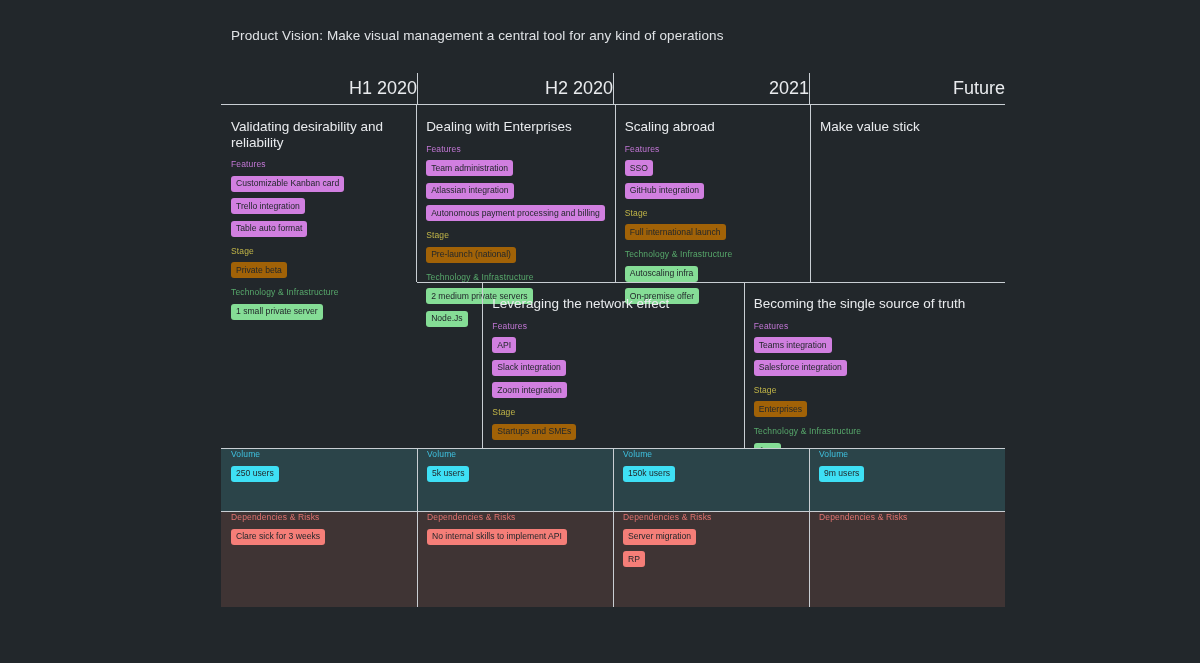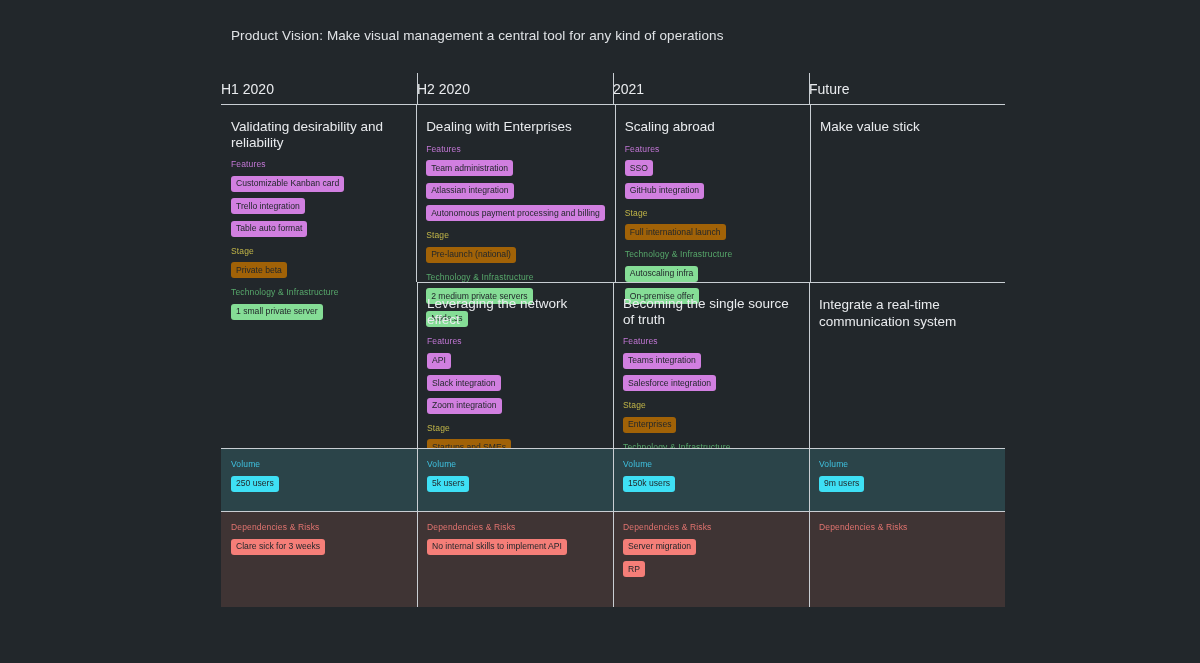--- a/index.html
+++ b/index.html
@@ -38,22 +38,22 @@
   .head-row {
     display: flex;
     height: 31px;
     border-bottom: 1px solid #c9ced3;
   }
   .head-cell {
     flex: 1 1 0;
     position: relative;
     display: flex;
     align-items: center;
-    justify-content: flex-start;
-    font-size: 14px;
+    justify-content: flex-end;
+    font-size: 18px;
     color: #e9ebee;
   }
   .head-cell + .head-cell::before,
   .body-col + .body-col::before {
     content: "";
     position: absolute;
     left: 0; top: 0; bottom: 0;
     width: 1px;
     background: #c9ced3;
   }
@@ -127,21 +127,21 @@
     position: relative;
     border-top: 1px solid #c9ced3;
   }
   .band-volume { background: #2b4449; height: 62px; }
   .band-risks  { background: #3f3434; height: 95px; }
 
   .band-col {
     flex: 1 1 0;
     position: relative;
     box-sizing: border-box;
-    padding: 10px 10px 8px 10px;
+    padding: 0 10px 8px 10px;
   }
   .band-col + .band-col::before {
     content: "";
     position: absolute;
     left: 0; top: 0; bottom: 0;
     width: 1px;
     background: #c9ced3;
   }
   .band .sec-label { margin-top: 0; }
 </style>
@@ -222,23 +222,20 @@
         <div class="body-col">
           <div class="card-title">Becoming the single source of truth</div>
           <div class="sec-label features">Features</div>
           <div class="tag-row"><span class="tag features">Teams integration</span></div>
           <div class="tag-row"><span class="tag features">Salesforce integration</span></div>
           <div class="sec-label stage">Stage</div>
           <div class="tag-row"><span class="tag stage">Enterprises</span></div>
           <div class="sec-label tech">Technology &amp; Infrastructure</div>
           <div class="tag-row"><span class="tag tech">Azur</span></div>
         </div>
-        <div class="body-col">
-          <div class="card-title two-line">Integrate a real-time communication system</div>
-        </div>
       </div>
     </div>
 
   <div class="band band-volume" id="volume-band">
       <div class="band-col">
         <div class="sec-label volume">Volume</div>
         <div class="tag-row"><span class="tag volume">250 users</span></div>
       </div>
       <div class="band-col">
         <div class="sec-label volume">Volume</div>

